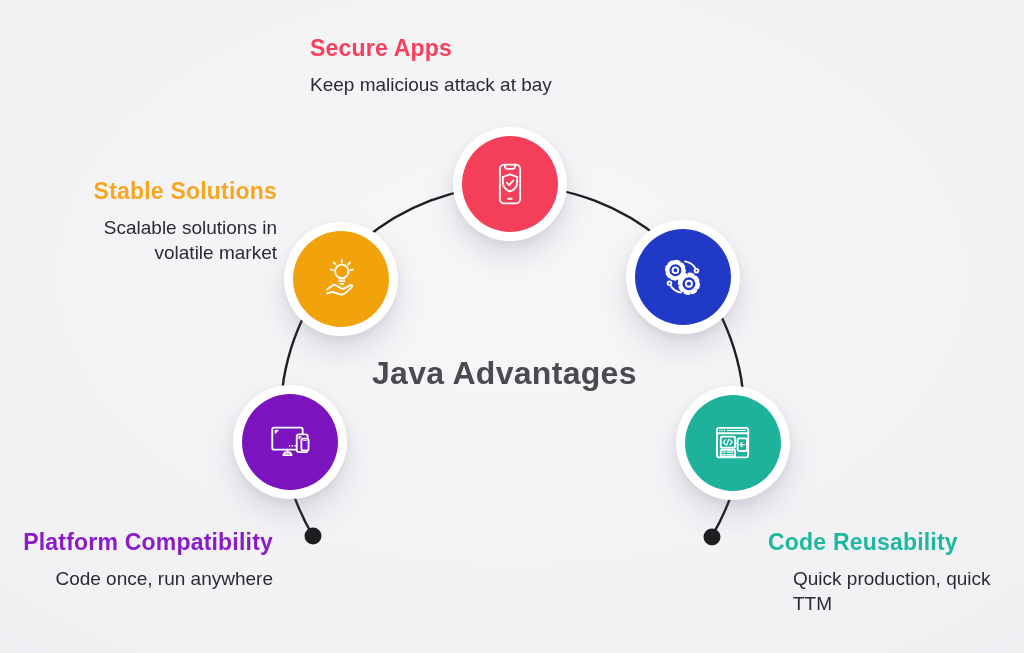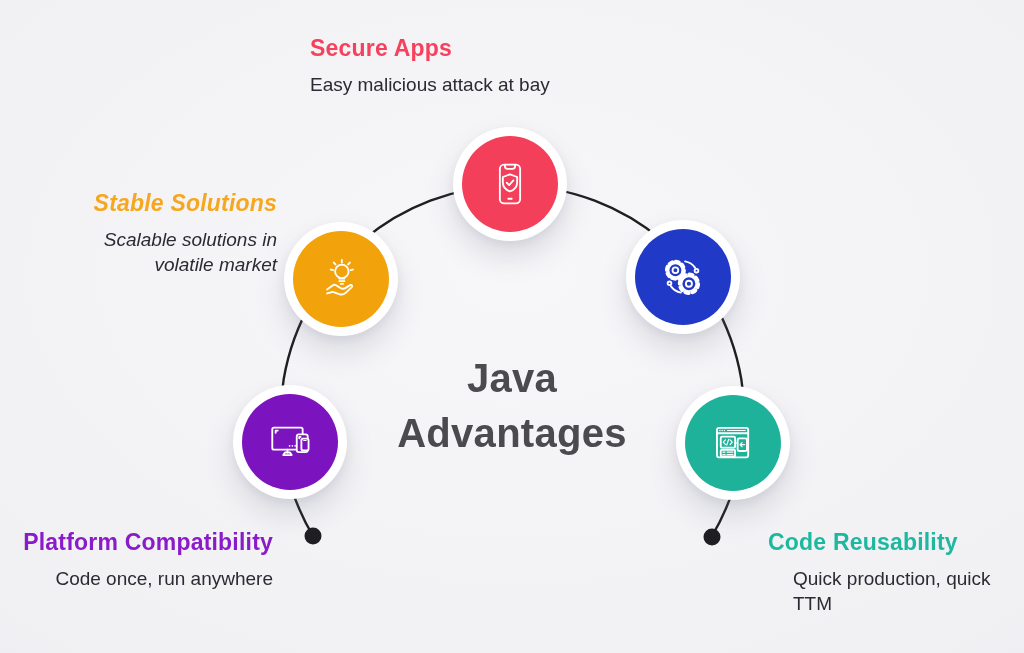--- a/index.html
+++ b/index.html
@@ -24,22 +24,22 @@
   .icon-svg .dot-fill { fill:#ffffff; stroke:none; }
   .icon-svg .bg-fill { fill: var(--node-color); }
   .label { position:absolute; }
   .align-center { text-align:left; }
   .align-right  { text-align:right; }
   .align-left   { text-align:left; }
   .label-title { font-size:23px; font-weight:700; line-height:1.1; letter-spacing:.2px; }
   .label-desc  { font-size:19px; color:#2b2b33; margin-top:11px; line-height:1.32; }
   .align-right .constrain { margin-left:auto; }
   .center-title {
-    position:absolute; font-size:40px; font-weight:700; color:#4b4b4f;
-    text-align:center; line-height:1.38; letter-spacing:.3px;
+    position:absolute; font-size:32px; font-weight:700; color:#4b4b4f;
+    line-height:1.38; letter-spacing:.3px;
   }
 </style>
 </head>
 <body>
 
 <div class="stage">
 
   <svg class="connector-svg" width="1024" height="653" viewBox="0 0 1024 653">
     <path d="M 313 536 A 232 232 0 1 1 712 536" fill="none" stroke-width="2.4" stroke="#1f1f22"></path>
     <circle cx="313" cy="536" r="8.5" fill="#1f1f22"></circle>
@@ -131,24 +131,24 @@
         <path class="thin" d="M20 42.8 h2.6 M25 42.8 h7 M20 45.6 h2.6 M25 45.6 h7"></path>
         <path class="thin" d="M34.5 32 h3"></path>
         <rect class="bg-fill" x="37.5" y="26.5" width="11" height="15" rx="1.8"></rect>
         <path class="thin" d="M45.6 34 h-5.2 M42.8 31.5 L40.4 34 l2.4 2.4"></path>
       </svg>
     </div>
   </div>
 
   <div class="label align-center" style="left:310px; top:36px; width:400px;">
     <div class="label-title" style="color: rgb(248, 64, 92);">Secure Apps</div>
-    <div class="label-desc">Easy malicious attack at bay</div>
+    <div class="label-desc">Keep malicious attack at bay</div>
   </div>
 
-  <div class="label align-right" style="left:37px; top:191px; width:240px;font-style:italic;">
+  <div class="label align-right" style="left:37px; top:179px; width:240px;">
     <div class="label-title" style="color: rgb(247, 167, 31);">Stable Solutions</div>
     <div class="label-desc constrain" style="width:198px;">Scalable solutions in volatile market</div>
   </div>
 
 
   <div class="label align-right" style="left:-27px; top:530px; width:300px;">
     <div class="label-title" style="color: rgb(138, 27, 201);">Platform Compatibility</div>
     <div class="label-desc">Code once, run anywhere</div>
   </div>
 

